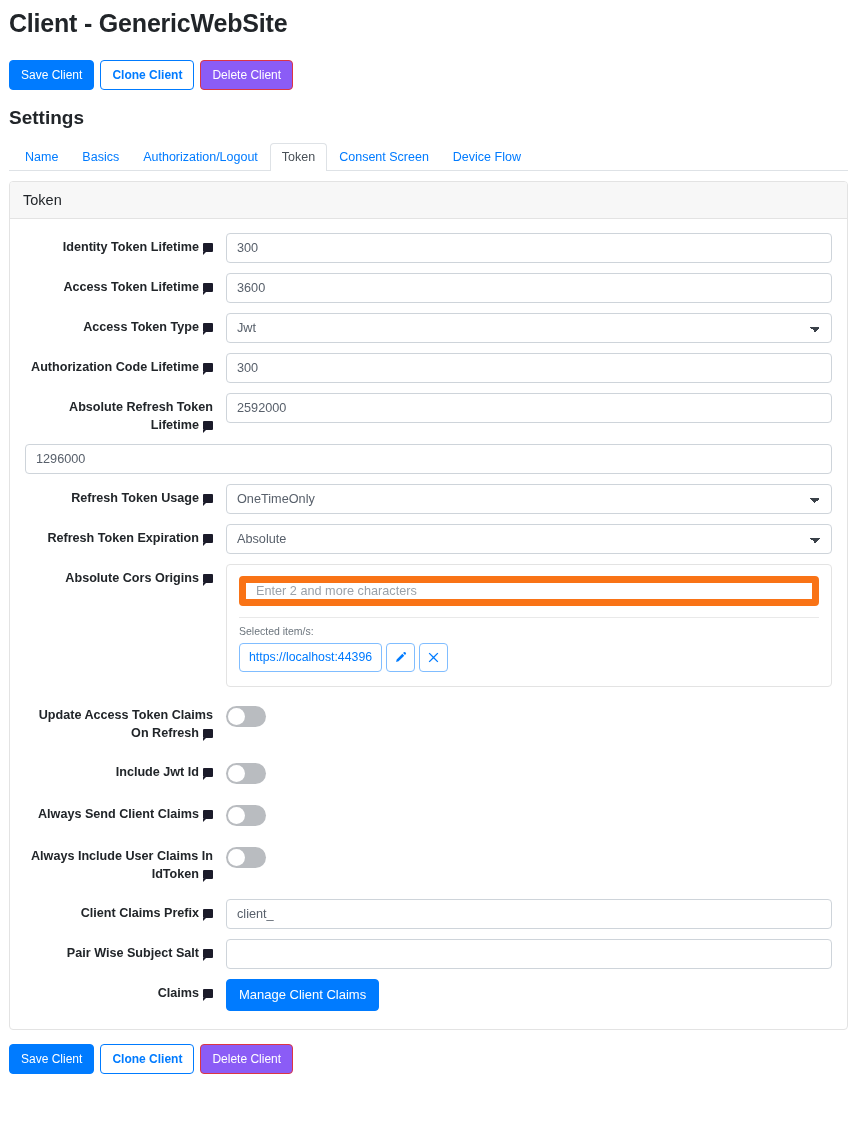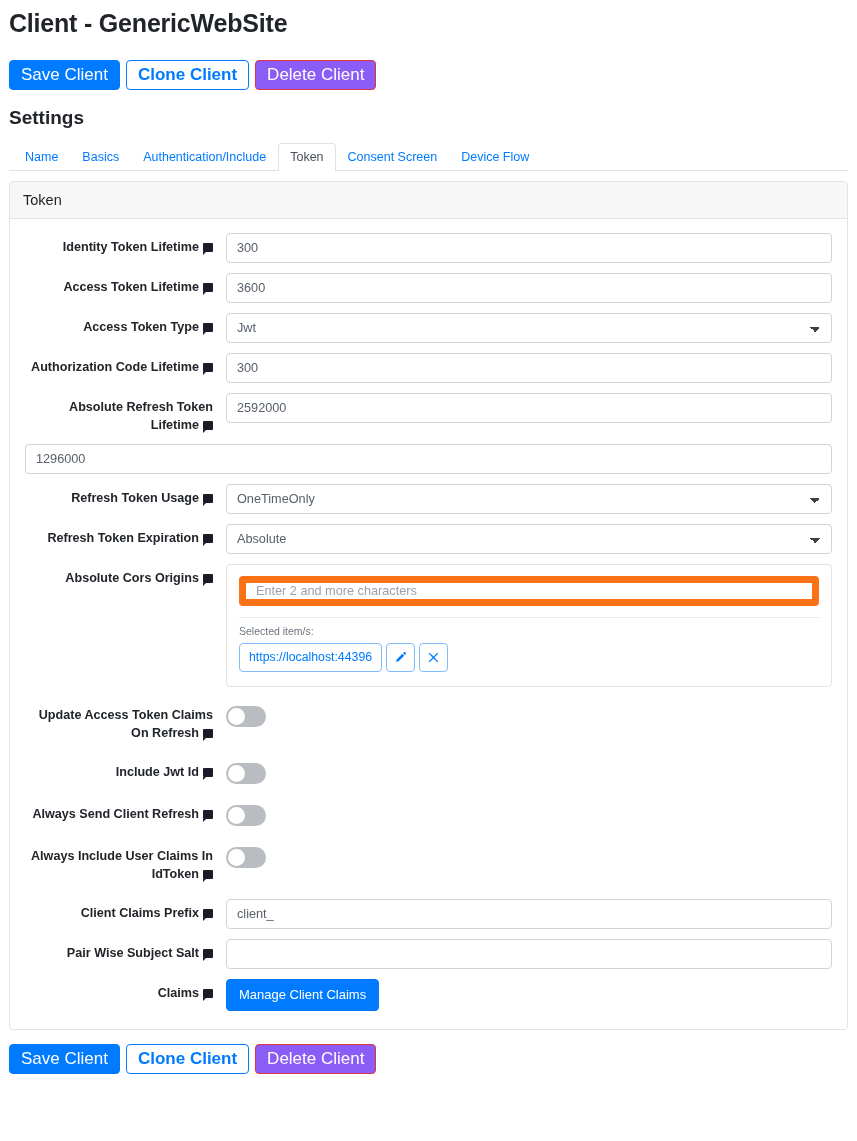--- a/index.html
+++ b/index.html
@@ -21,21 +21,21 @@
     margin: 8px 0 0 0;
     padding: 0;
     line-height: 30px;
     color: #212529;
   }
 
   
   .btn-bar { margin-top: 22px; display: flex; gap: 6px; }
   .btn {
     font-family: "Liberation Sans", sans-serif;
-    font-size: 17px;
+    font-size: 12px;
     line-height: 16px;
     padding: 6px 11px;
     border-radius: 4px;
     border: 1px solid transparent;
     cursor: pointer;
     white-space: nowrap;
   }
   .btn-primary { background: #007bff; border-color: #007bff; color: #fff; }
   .btn-outline { background: #fff; border-color: #007bff; color: #007bff; font-weight: bold; }
   .btn-danger  { background: #8b5cf6; border-color: #dc3545; color: #fff; }
@@ -258,21 +258,21 @@
     <button class="btn btn-primary">Save Client</button>
     <button class="btn btn-outline">Clone Client</button>
     <button class="btn btn-danger">Delete Client</button>
   </div>
 
   <h2 class="section-heading">Settings</h2>
 
   <div class="tabs">
     <div class="tab">Name</div>
     <div class="tab">Basics</div>
-    <div class="tab">Authentication/Include</div>
+    <div class="tab">Authorization/Logout</div>
     <div class="tab active">Token</div>
     <div class="tab">Consent Screen</div>
     <div class="tab">Device Flow</div>
   </div>
 
   <div class="card">
     <div class="card-header">Token</div>
 
     <div class="card-body">
 
@@ -369,21 +369,21 @@
       </div>
 
       <div class="form-row" style="margin-bottom:16px;">
         <div class="form-label"><span>Include Jwt Id</span><span class="tip-icon"></span></div>
         <div class="form-control-wrap">
           <button class="toggle"></button>
         </div>
       </div>
 
       <div class="form-row" style="margin-bottom:16px;">
-        <div class="form-label"><span>Always Send Client Refresh</span><span class="tip-icon"></span></div>
+        <div class="form-label"><span>Always Send Client Claims</span><span class="tip-icon"></span></div>
         <div class="form-control-wrap">
           <button class="toggle"></button>
         </div>
       </div>
 
       <div class="form-row" style="margin-bottom:16px;">
         <div class="form-label"><span>Always Include User Claims In IdToken</span><span class="tip-icon"></span></div>
         <div class="form-control-wrap">
           <button class="toggle"></button>
         </div>

